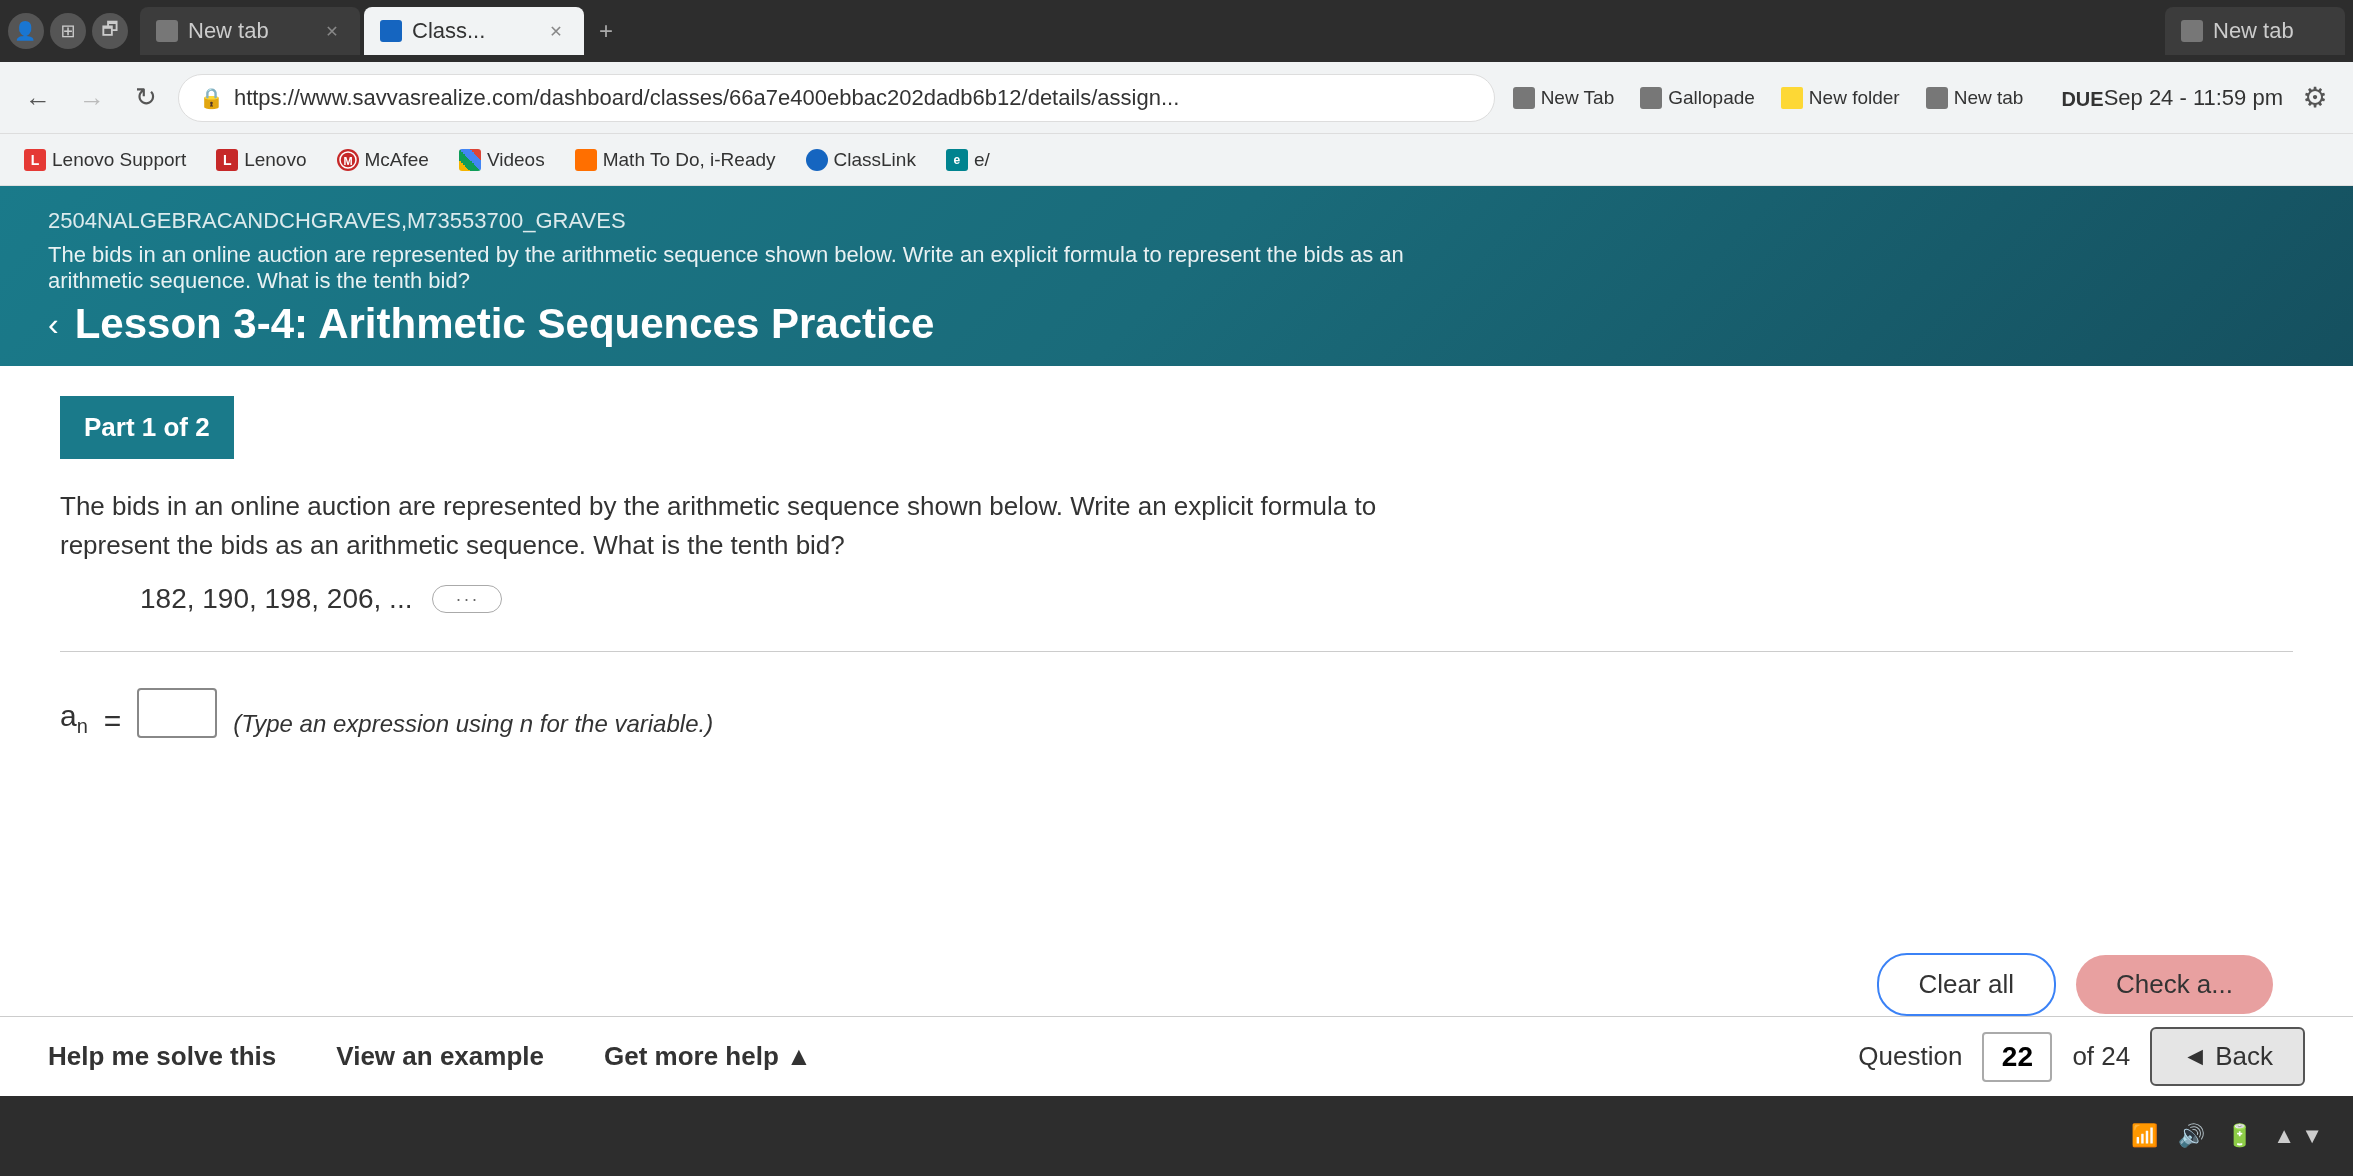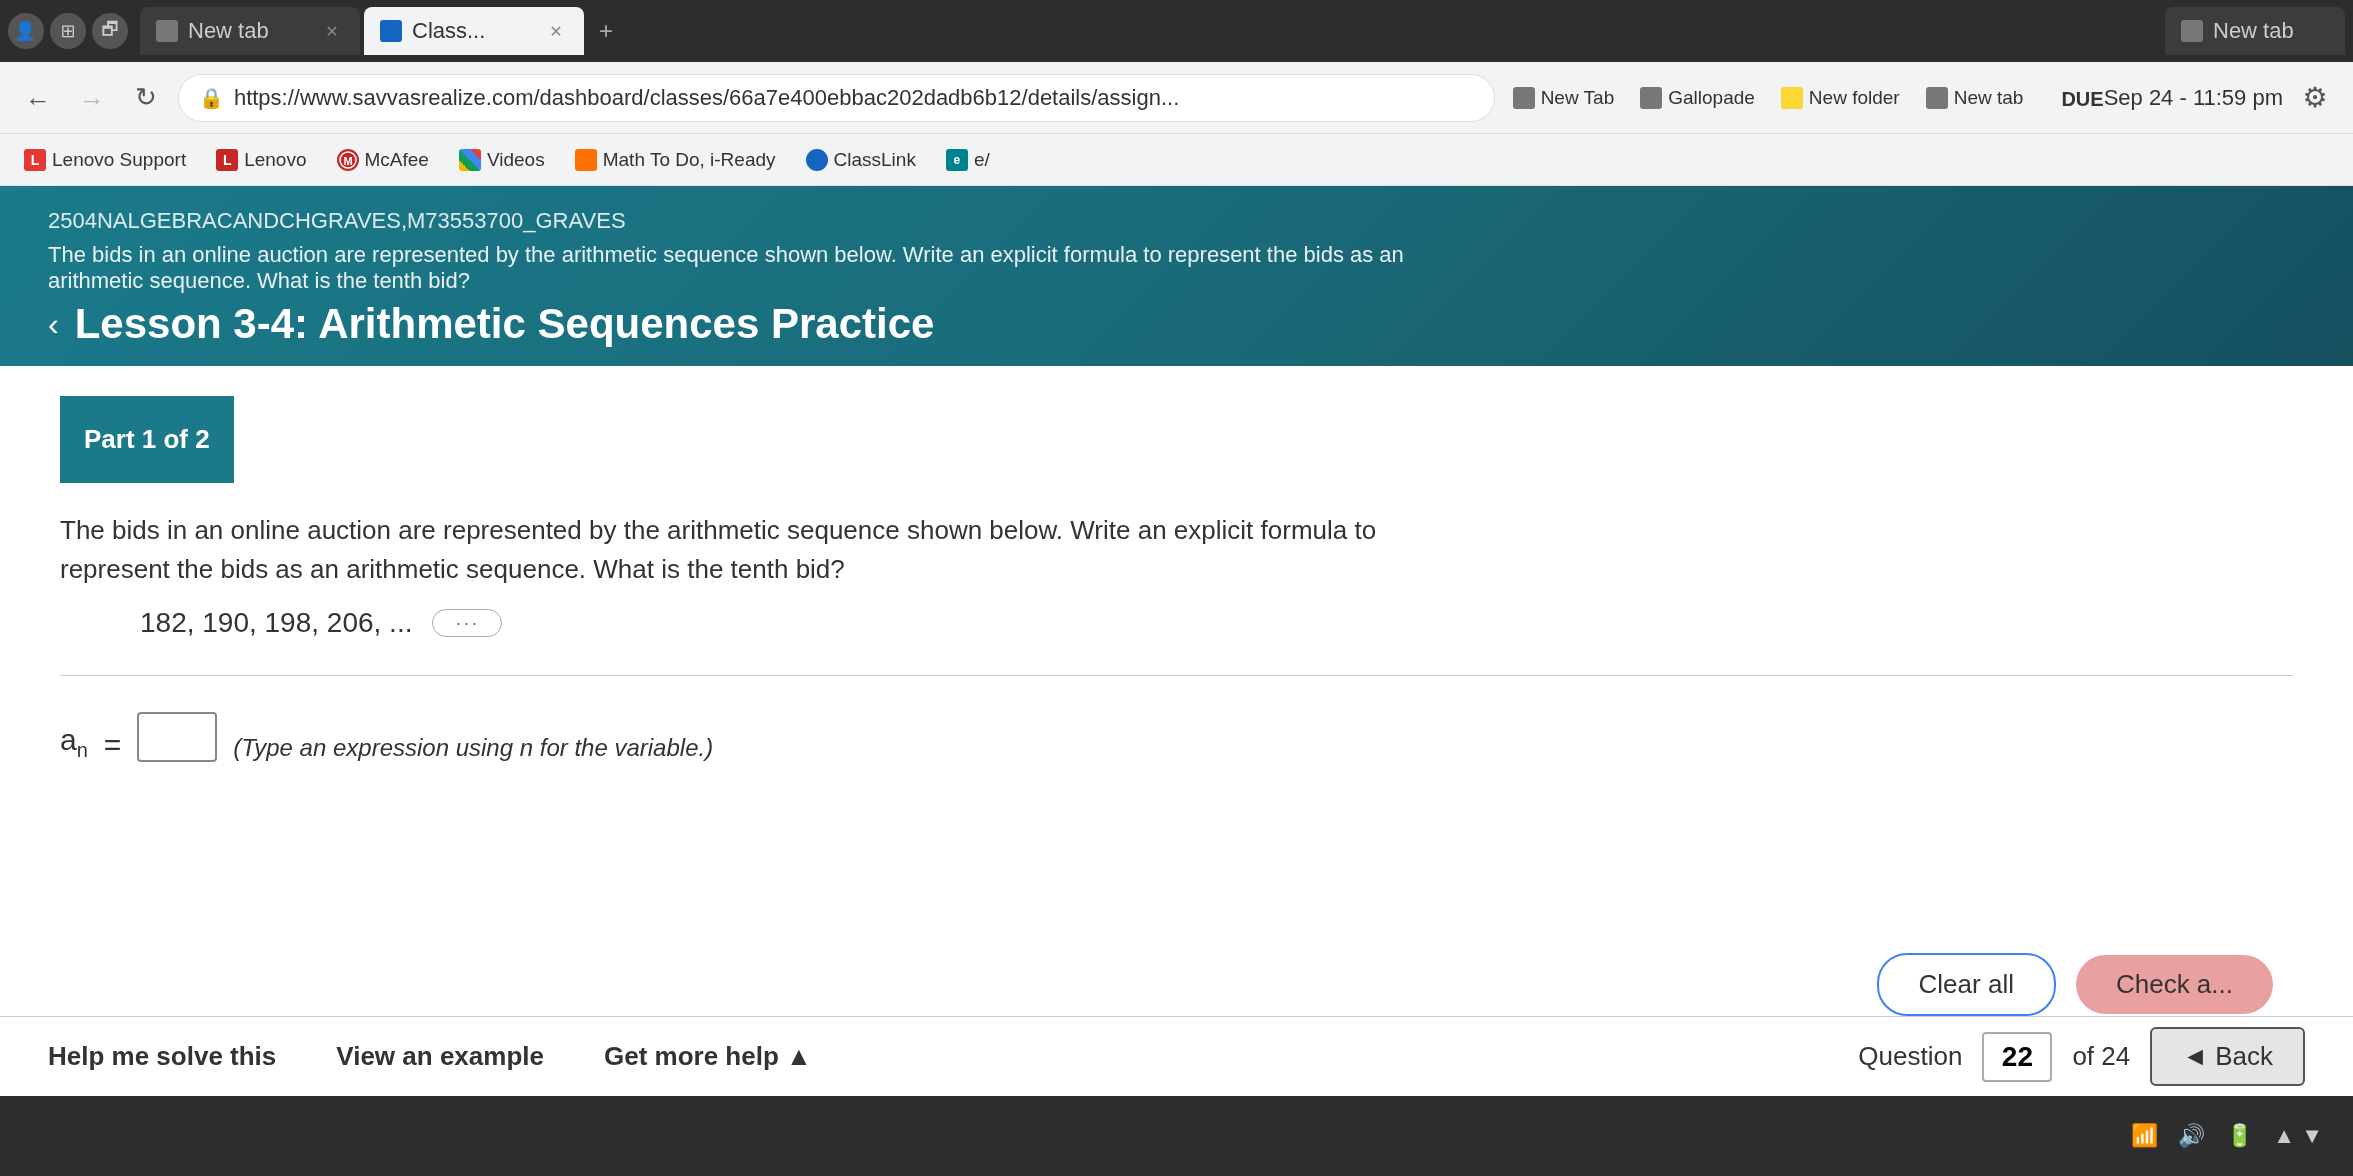--- a/index.html
+++ b/index.html
@@ -252,21 +252,21 @@
     
     .main-content {
       padding: 0 60px;
       background: #fff;
     }
 
     
     .part-header {
       background: #1a7a8a;
       color: #fff;
-      padding: 28px 24px;
+      padding: 16px 24px;
       font-size: 26px;
       font-weight: bold;
       margin-bottom: 0;
       display: inline-block;
       margin-top: 30px;
     }
 
     
     .problem-text {
       font-size: 26px;

